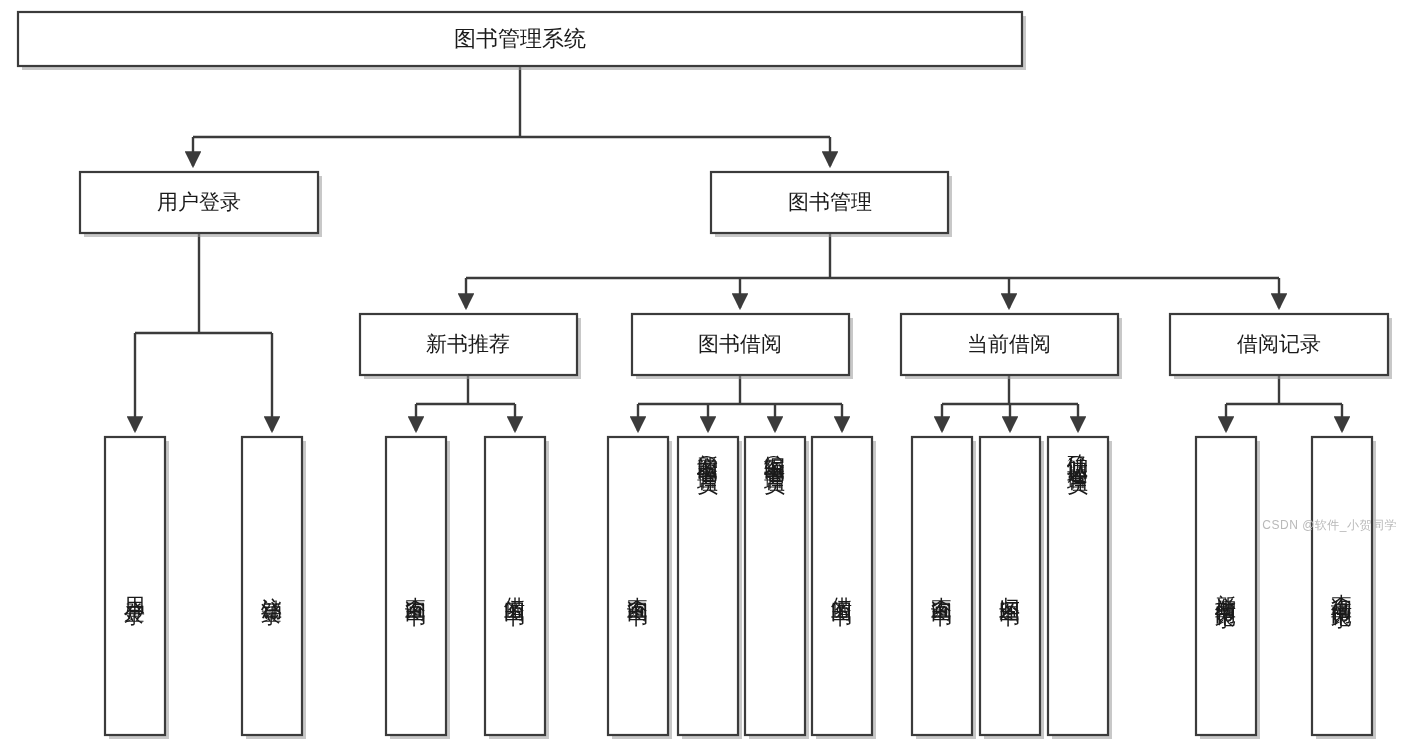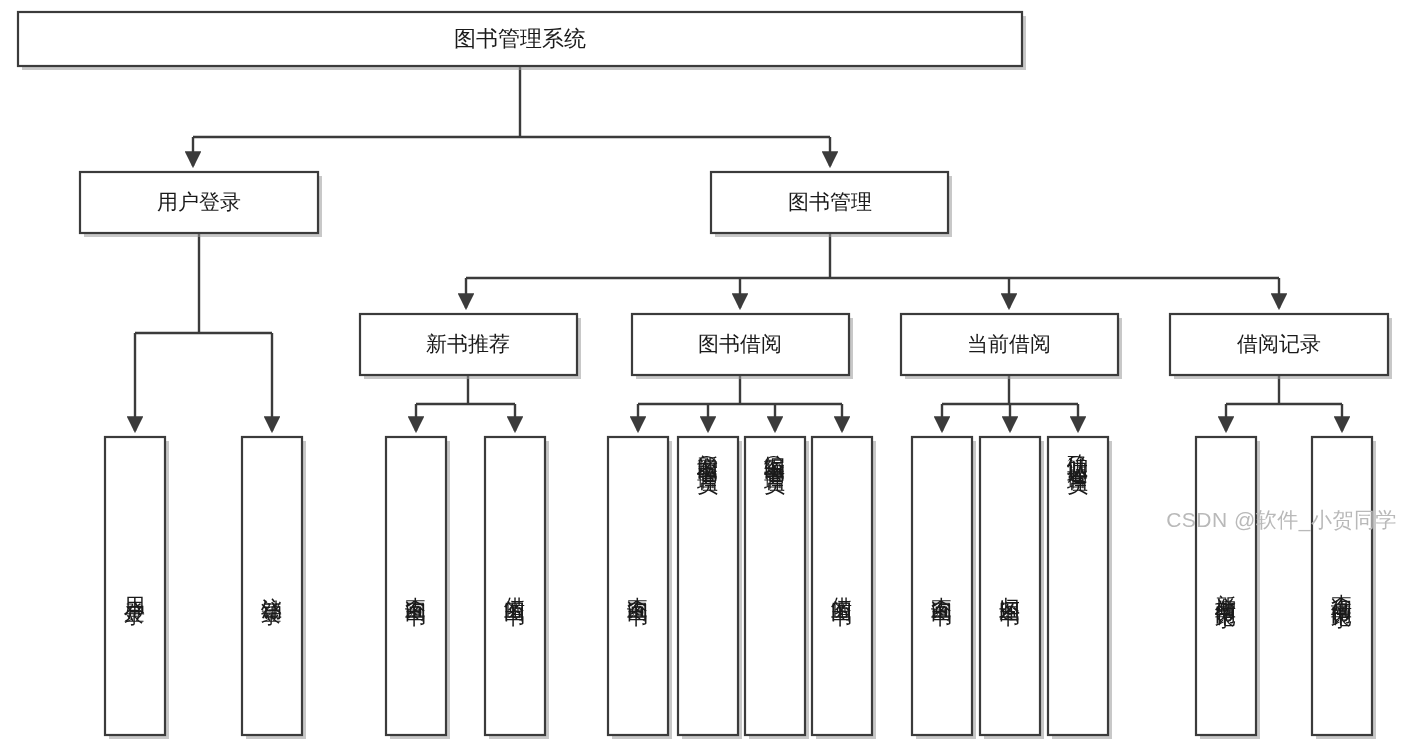--- a/index.html
+++ b/index.html
@@ -73,21 +73,21 @@
     line-height: 1;
     color: #1a1a1a;
     letter-spacing: 3px;
     white-space: nowrap;
   }
   #watermark {
     position: absolute;
     right: 8px;
     bottom: 4px;
     font-family: "Liberation Sans", "DejaVu Sans", sans-serif;
-    font-size: 21px;
+    font-size: 12px;
     color: #b9b9b9;
     letter-spacing: 0.5px;
     white-space: nowrap;
   }
 </style>
 </head>
 <body>
 
 <div id="diagram-root">
 

